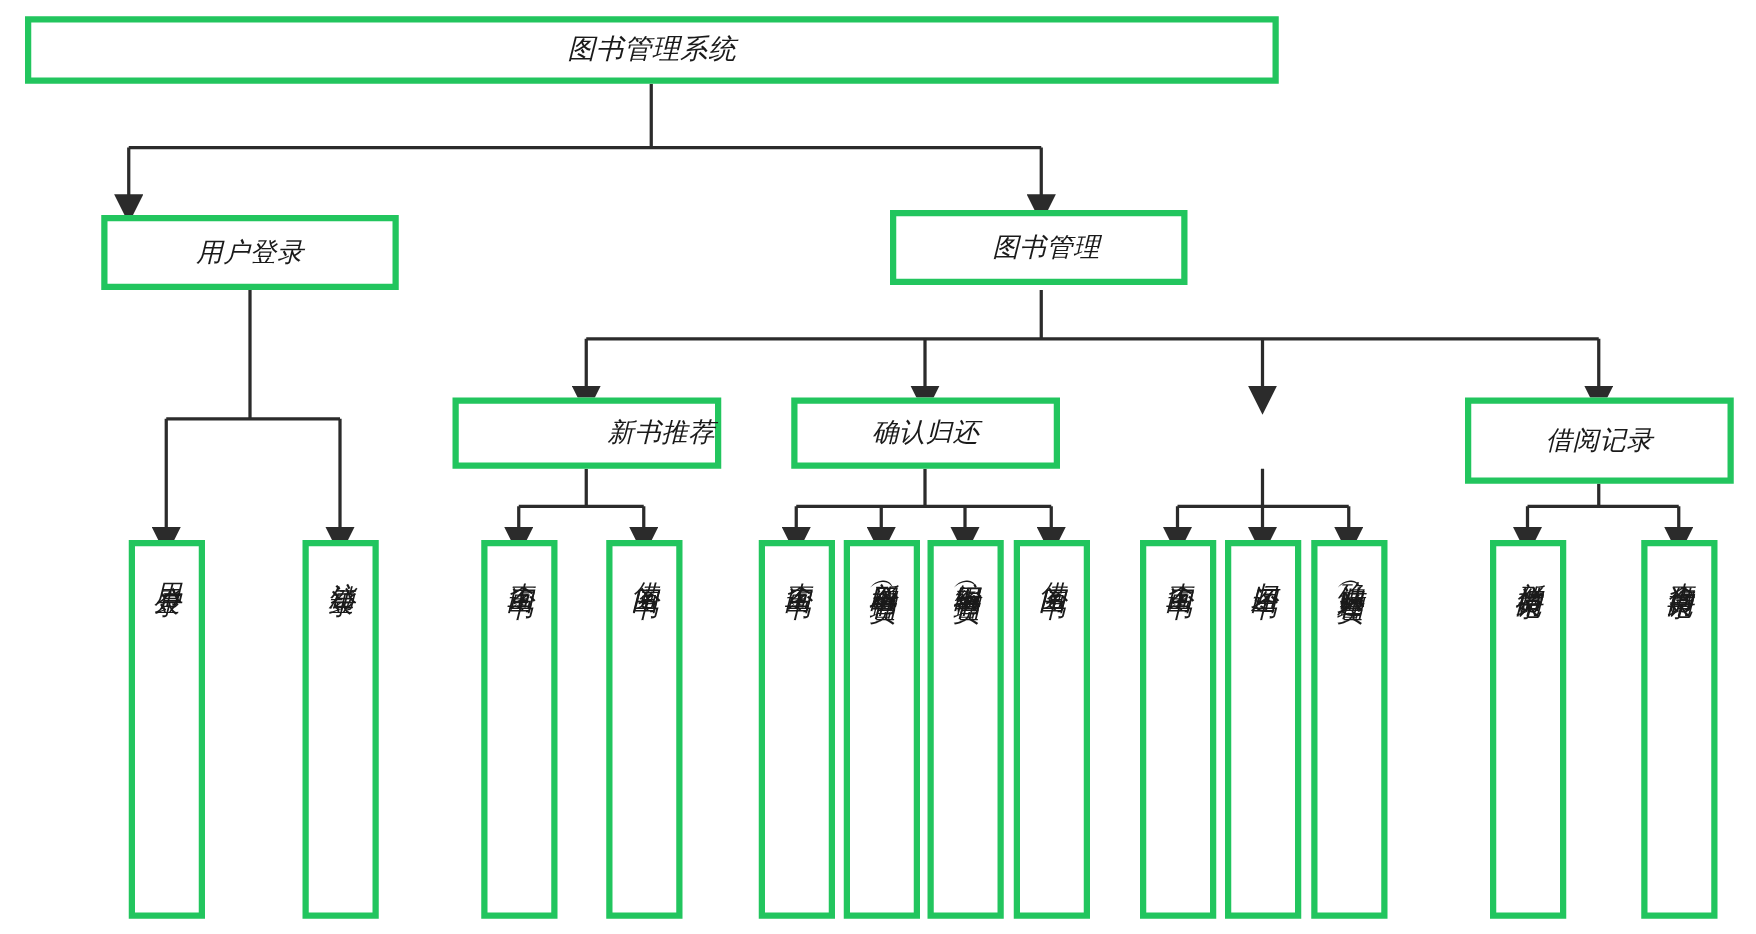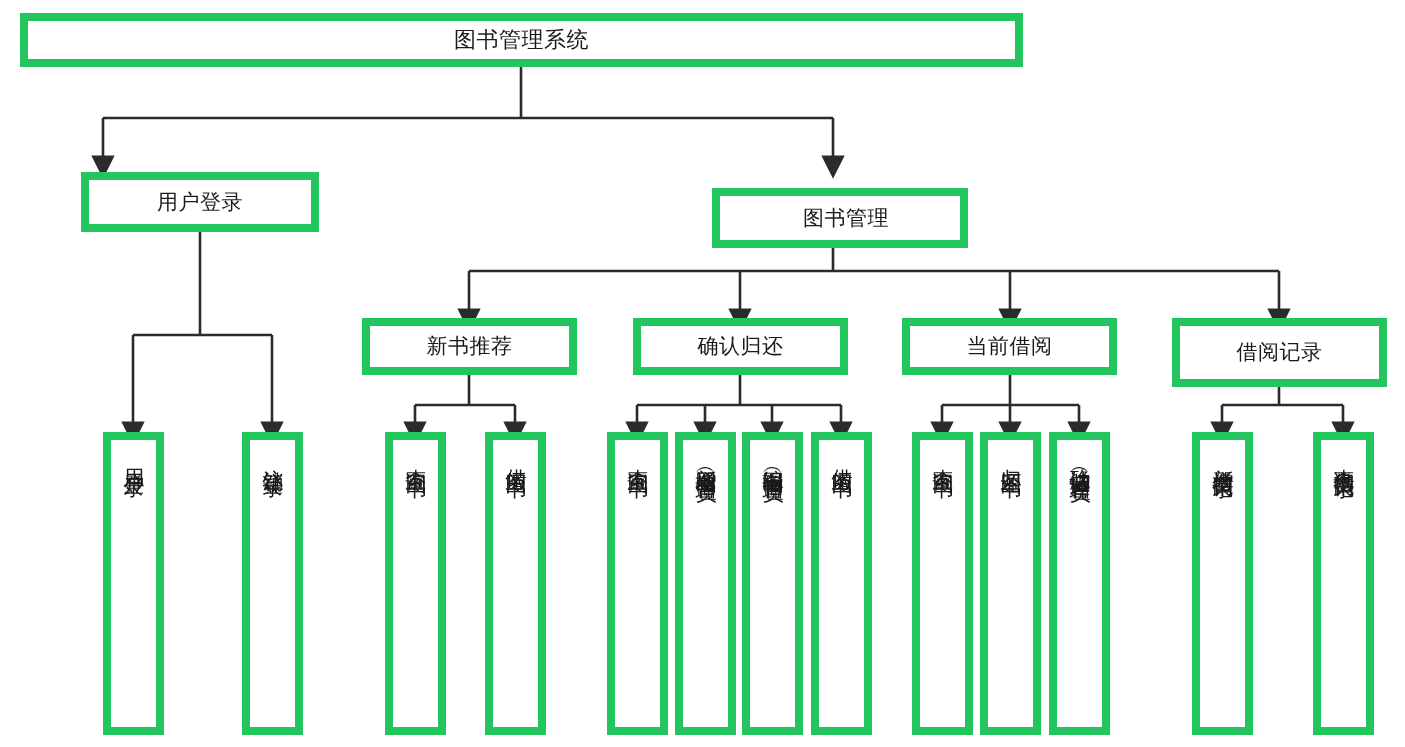--- a/index.html
+++ b/index.html
@@ -23,25 +23,26 @@
     left: 0;
     top: 0;
     width: 1405px;
     height: 747px;
     pointer-events: none;
   }
   .node {
     position: absolute;
     box-sizing: border-box;
     background: #ffffff;
-    border: 8px solid #22c55e;
+    border: 5px solid #22c55e;
     display: flex;
     align-items: center;
     justify-content: center;
     color: #1a1a1a;
+    font-style: italic;
   }
   .node .lbl {
     display: block;
     line-height: 1.18;
     letter-spacing: 0.5px;
   }
   
   .node.h .lbl {
     font-size: 21px;
     white-space: nowrap;
@@ -131,33 +132,30 @@
     </g>
   </svg>
 
   <div class="node h root" style="left:20px; top:13px; width:1003px; height:54px;">
     <span class="lbl">图书管理系统</span>
   </div>
 
   <div class="node h" style="left:81px; top:172px; width:238px; height:60px;">
     <span class="lbl">用户登录</span>
   </div>
-  <div class="node h" style="left:712px; top:188px; width:256px; height:60px;padding-left:12px;">
+  <div class="node h" style="left:712px; top:168px; width:238px; height:60px;padding-left:12px;">
     <span class="lbl">图书管理</span>
   </div>
 
-  <div class="node h" style="left:362px; top:318px; width:215px; height:57px;">
+  <div class="node h" style="left:362px; top:318px; width:215px; height:57px;justify-content:flex-end;">
     <span class="lbl">新书推荐</span>
   </div>
   <div class="node h" style="left:633px; top:318px; width:215px; height:57px;">
     <span class="lbl">确认归还</span>
   </div>
-  <div class="node h" style="left:902px; top:318px; width:215px; height:57px;">
-    <span class="lbl">当前借阅</span>
-  </div>
   <div class="node h" style="left:1172px; top:318px; width:215px; height:69px;">
     <span class="lbl">借阅记录</span>
   </div>
 
   <div class="node v" style="left:103px; top:432px; width:61px; height:303px;">
     <span class="lbl">用户登录</span>
   </div>
   <div class="node v" style="left:242px; top:432px; width:61px; height:303px;">
     <span class="lbl">注销登录</span>
   </div>

